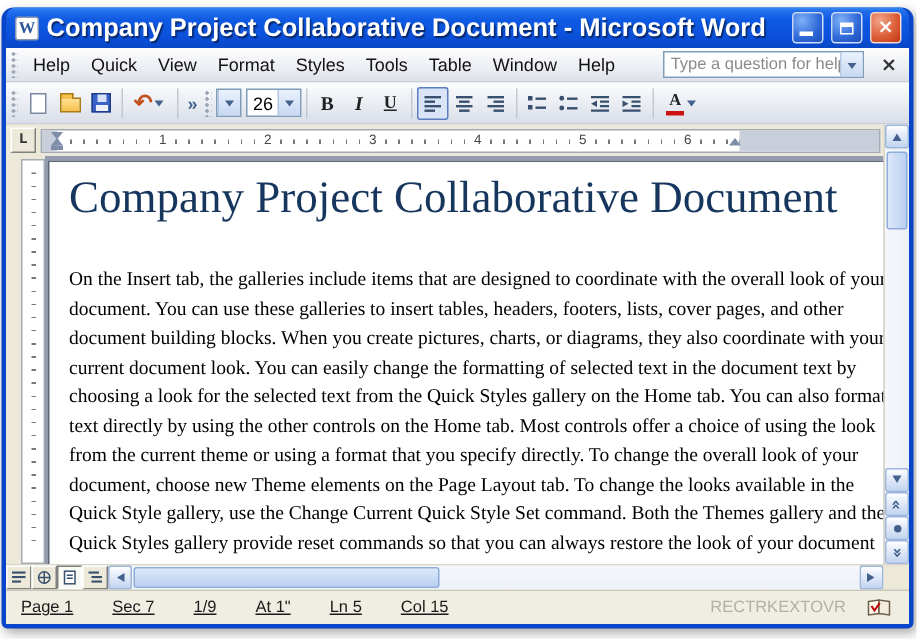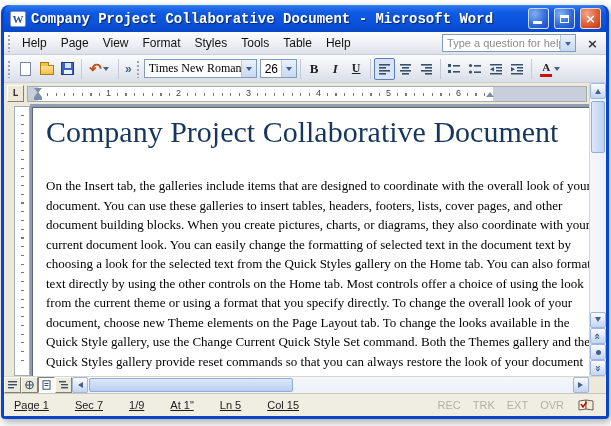--- a/index.html
+++ b/index.html
@@ -9,22 +9,22 @@
   
   .window { position:absolute; left:1px; top:5px; width:608px; height:414px;
     background:#0845C8; border-radius:8px 8px 4px 4px; padding:0 3px 3px;
     box-shadow:2px 3px 8px rgba(0,0,0,.35); }
   .titlebar { height:27px; display:flex; align-items:center; gap:5px; padding:0 5px 0 6px;
     border-radius:7px 7px 0 0;
     background:linear-gradient(180deg,#3B8BF2 0%,#2470EC 8%,#0F5AE2 30%,#0B51DC 70%,#0A4ACroute 0,#0846C6 100%);
     background:linear-gradient(180deg,#3B8BF2 0%,#2470EC 8%,#0F5AE2 30%,#0B51DC 70%,#0846C6 100%); }
   .app-icon { width:16px; height:16px; background:#fff; border:1px solid #8796B5; border-radius:2px;
     font:bold 11px/14px "Liberation Serif", serif; color:#2B579A; text-align:center; }
-  .tb-title { flex:1; color:#fff; font-size:14px; font-weight:bold; text-shadow:1px 1px 1px rgba(0,0,0,.55);
-    white-space:nowrap; overflow:hidden;font-family:Liberation Mono, monospace; }
+  .tb-title { flex:1; color:#fff; font-size:17px; font-weight:bold; text-shadow:1px 1px 1px rgba(0,0,0,.55);
+    white-space:nowrap; overflow:hidden; }
   .tb-btn { width:21px; height:21px; border-radius:3px; border:1px solid rgba(255,255,255,.75);
     display:flex; align-items:center; justify-content:center; position:relative;
     background:radial-gradient(circle at 30% 25%,#7FB1F7,#2E68D8 60%,#1C4CB4); }
   .tb-btn.close { background:radial-gradient(circle at 30% 25%,#F2A58A,#DD5F38 55%,#BC3812);
     color:#fff; font:bold 13px/13px "DejaVu Sans", sans-serif; }
   .min-bar { position:absolute; left:4px; bottom:4px; width:9px; height:3px; background:#fff; }
   .max-box { width:9px; height:8px; border:1px solid #fff; border-top:3px solid #fff; }
 
   .window-body { height:384px; background:#ECE9D8; display:flex; flex-direction:column; overflow:hidden; }
 
@@ -123,21 +123,21 @@
   .vbtn.active { background:#FAFAF5; border-color:#808080 #fff #fff #808080; }
   .htrack { flex:1; position:relative; background:linear-gradient(180deg,#F5F7FB,#EDF1F8); }
   .hthumb { position:absolute; top:1px; bottom:1px; left:1px; width:42%; border:1px solid #8FACD9;
     border-radius:2px; background:linear-gradient(180deg,#DCE8FA,#B9CFF1); }
   .corner { width:17px; flex:none; background:#ECE9D8; }
 
   
   .statusbar { height:23px; border-top:1px solid #C9C6BA; background:#F0EEE2; display:flex;
     align-items:center; font-size:11px; color:#1a1a1a; padding:0 10px; }
   .st { margin-right:26px; white-space:nowrap;text-decoration:underline; }
-  .toggles { margin-left:auto; display:flex; gap:12px; color:#B3B0A6; margin-right:14px; }
+  .toggles { margin-left:auto; display:flex; color:#B3B0A6; margin-right:14px; }
 </style>
 </head>
 <body>
 
 <div class="canvas">
   <div class="window">
 
     <div class="titlebar">
       <div class="app-icon">W</div>
       <div class="tb-title">Company Project Collaborative Document - Microsoft Word</div>
@@ -150,26 +150,27 @@
       <div class="tb-btn close">
           <span>×</span>
         </div>
     </div>
 
     <div class="window-body">
 
       <div class="menubar">
         <span class="grip"></span>
         <span class="menu-item">Help</span>
-        <span class="menu-item">Page</span>
+        <span class="menu-item">Quick</span>
         <span class="menu-item">View</span>
         <span class="menu-item">Format</span>
         <span class="menu-item">Styles</span>
         <span class="menu-item">Tools</span>
         <span class="menu-item">Table</span>
+        <span class="menu-item">Window</span>
         <span class="menu-item">Help</span>
         <div class="help-combo">
           <span class="ph">Type a question for help</span>
           <span class="combo-drop">
               <i class="arr-down"></i>
             </span>
         </div>
         <span class="menu-close">×</span>
       </div>
 
@@ -189,21 +190,20 @@
           <span class="undo-glyph">↶</span>
           <span class="drop-mini">
               <i class="arr-down"></i>
             </span>
         </div>
         <span class="sep"></span>
         <span class="chev">»</span>
         <span class="grip"></span>
 
         <div class="combo font">
-          <span class="val">Times New Roman</span>
           <span class="combo-drop">
               <i class="arr-down"></i>
             </span>
         </div>
         <div class="combo size" style="margin-left:3px">
           <span class="val">26</span>
           <span class="combo-drop">
               <i class="arr-down"></i>
             </span>
         </div>

